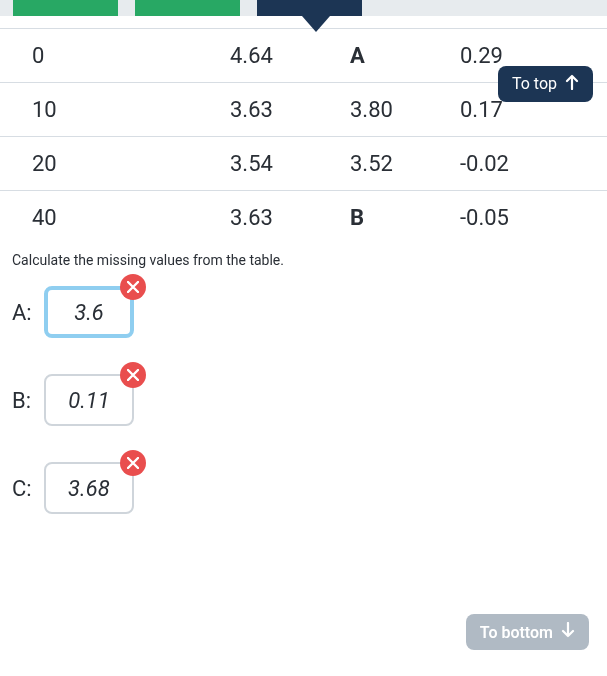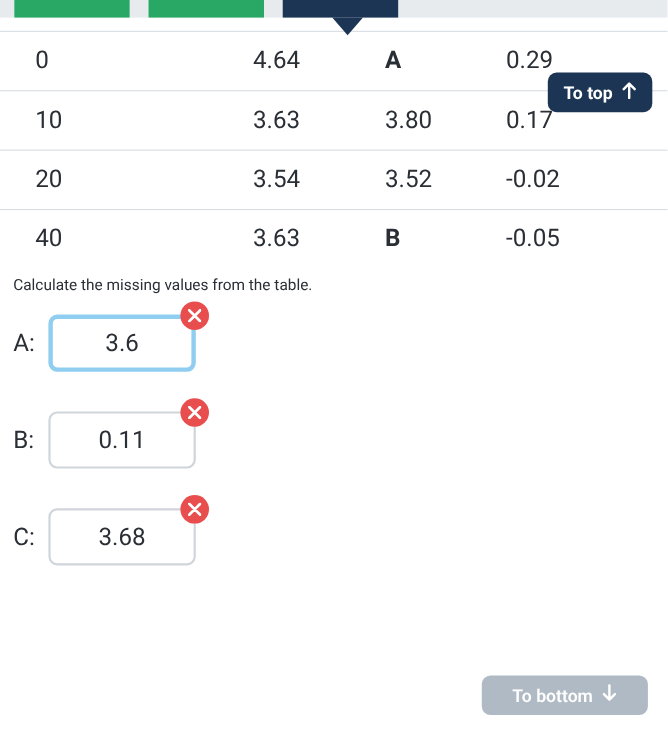--- a/index.html
+++ b/index.html
@@ -89,31 +89,32 @@
     position:relative;
   }
   .answer-label{
     font-size:22px;
     width:32px;
   }
   .input-wrap{
     position:relative;
   }
   .ans-input{
-    width:134px;
+    width:90px;
     height:52px;
     border:2px solid var(--input-border);
     border-radius:8px;
     font-size:22px;
     text-align:center;
     font-family:inherit;
     font-variant-numeric:tabular-nums;
     color:var(--text);
     outline:none;
     background:#fff;
+    font-style:italic;
   }
   .ans-input.focus{
     border:4px solid var(--input-focus);
   }
   .badge{
     position:absolute;
     top:-12px;
     right:-12px;
     width:26px;height:26px;
     border-radius:50%;
@@ -125,40 +126,40 @@
   .badge svg{display:block;}
 
   
   .to-top{
     position:absolute;
     top:66px;
     right:14px;
     background:var(--navy);
     color:#fff;
     font-size:16px;
-    font-weight:700;
+    font-weight:400;
     border-radius:8px;
     padding:8px 14px;
     display:flex;
-    align-items:center;
+    align-items:flex-start;
     gap:8px;
     cursor:pointer;
   }
 
   
   .to-bottom{
     position:absolute;
     bottom:26px;
     right:18px;
     background:var(--bottom-btn);
     color:#fff;
     font-size:16px;
     font-weight:600;
     border-radius:8px;
-    padding:8px 28px;
+    padding:8px 14px;
     display:flex;
     align-items:center;
     gap:8px;
     cursor:pointer;
   }
 
   .arrow-icon{display:inline-block;}
 </style>
 </head>
 <body>

